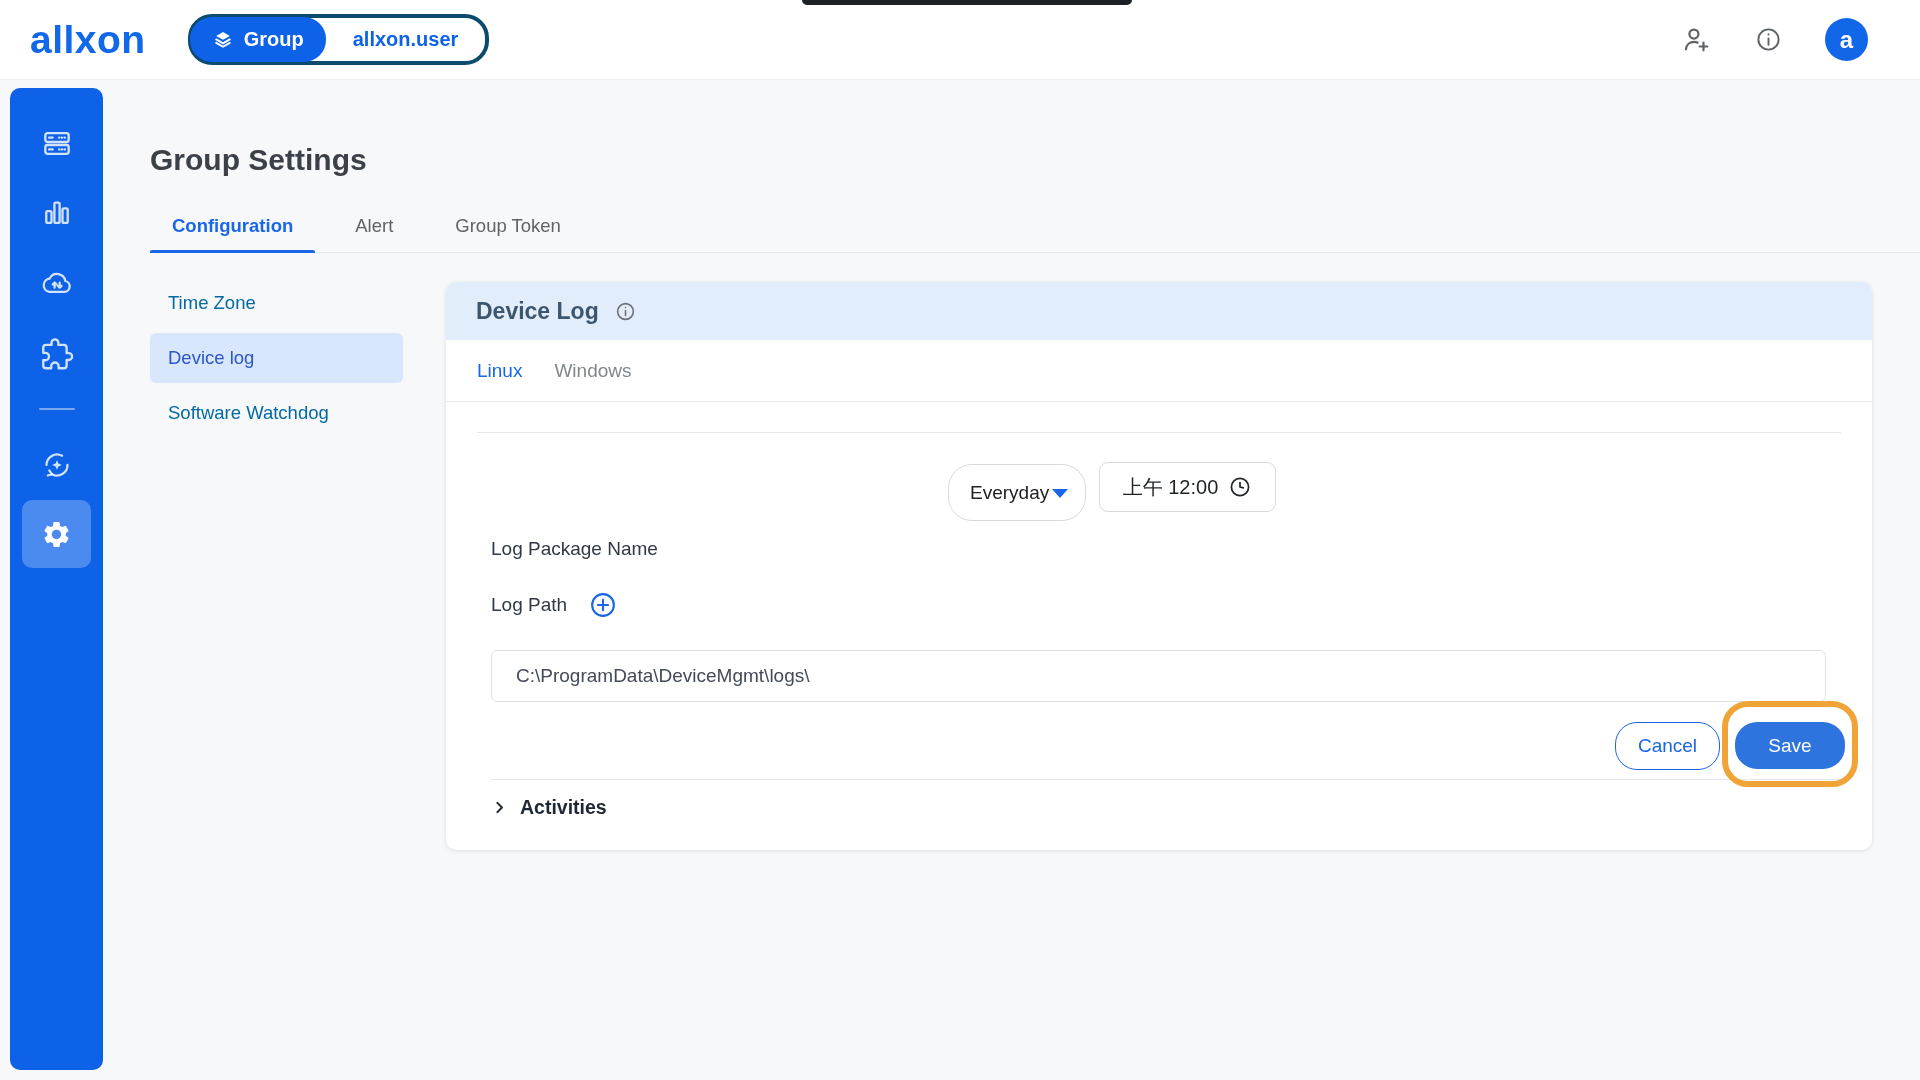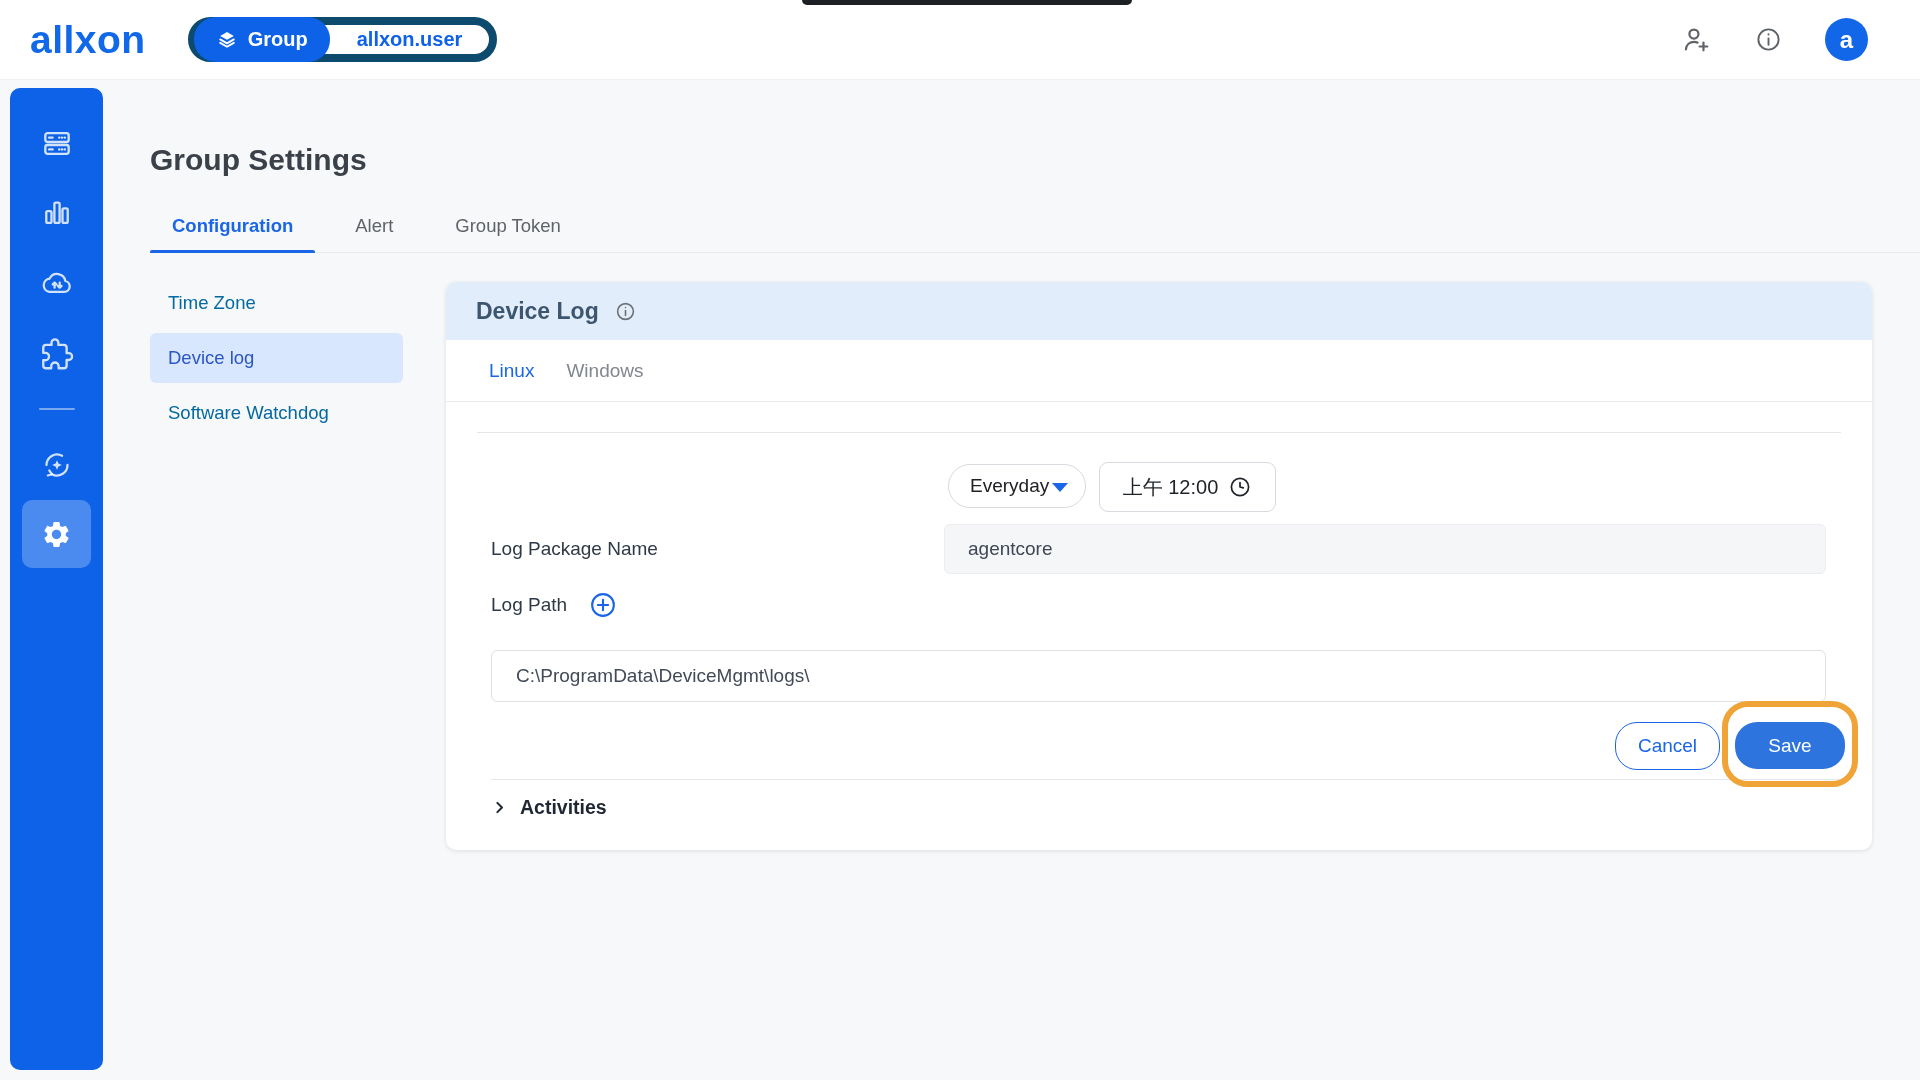--- a/index.html
+++ b/index.html
@@ -9,21 +9,21 @@
     background:#f7f8fa; font-family:"Liberation Sans", sans-serif; color:#202124;
   }
   .notch { position:absolute; top:0; left:802px; width:330px; height:5px;
     background:#1d2025; border-radius:0 0 8px 8px; z-index:9; }
 
   
   .app-header { position:absolute; top:0; left:0; width:1920px; height:80px;
     background:#fff; border-bottom:1px solid #edeff2; display:flex; align-items:center; z-index:6; }
   .logo { margin-left:30px; font-size:39px; font-weight:bold; color:#1168e8;
     letter-spacing:.5px; cursor:pointer; }
-  .ctx-pill { margin-left:42px; height:45px; border:8px solid #0c4a6e; border-radius:24px;
+  .ctx-pill { margin-left:42px; height:51px; border:4px solid #0c4a6e; border-radius:24px;
     display:flex; align-items:center; background:#fff; cursor:pointer;justify-content:flex-end; }
   .ctx-left { display:flex; align-items:center; gap:10px; background:#0d62e8; color:#fff;
     border-radius:22px; padding:0 22px; height:45px; margin:-2px 0 -2px -2px;
     font-size:20px; font-weight:bold; }
   .ctx-right { padding:0 27px; color:#0d62e8; font-size:20px; font-weight:bold; }
   .hdr-right { margin-left:auto; display:flex; align-items:center; gap:43px; padding-right:52px; }
   .hdr-icon { color:#5f6368; display:flex; cursor:pointer; }
   .avatar { width:43px; height:43px; border-radius:50%; background:#1266e8; color:#fff;
     font-size:24px; font-weight:bold; display:flex; align-items:center; justify-content:center; cursor:pointer; }
 
@@ -54,32 +54,32 @@
     font-size:18.5px; color:#0369a1; border-radius:6px; margin-bottom:5px; cursor:pointer; }
   .subnav-item.active { background:#d8e7fd; color:#2a56c6; }
 
   
   .card { position:absolute; left:446px; top:282px; width:1426px; height:568px;
     background:#fff; border-radius:10px; box-shadow:0 1px 4px rgba(60,64,67,.14); }
   .card-header { height:58px; background:#e2edfb; border-radius:10px 10px 0 0;
     display:flex; align-items:center; padding-left:30px; gap:16px; }
   .card-title { font-size:23px; font-weight:bold; color:#3d566f; }
   .os-tabs { height:62px; border-bottom:1px solid #e9ebee; display:flex; align-items:center;
-    padding-left:43px; gap:32px; }
+    padding-left:31px; gap:32px; }
   .os-tab { font-size:19px; color:#82878d; cursor:pointer; }
   .os-tab.active { color:#1a66e8; }
   .inner-divider { position:absolute; left:31px; right:31px; top:150px; height:1px; background:#e4e6ea; }
 
   .sched-row { position:absolute; left:46px; top:186px; height:40px; display:flex; align-items:center; }
   .checkbox { width:23px; height:23px; background:#1a73e8; border-radius:4px;
     display:flex; align-items:center; justify-content:center; cursor:pointer; flex:none; }
   .sched-label { margin-left:17px; font-size:19px; color:#23282e; }
   .sched-info { margin-left:17px; color:#6b7075; display:flex; cursor:pointer; }
 
-  .freq-pill { position:absolute; left:502px; top:182px; width:138px; height:44px;
+  .freq-pill { position:absolute; left:502px; top:182px; width:138px; height:57px;
     border:1px solid #d7dade; border-radius:24px; background:#fff; display:flex; align-items:center;
     justify-content:space-between; padding:0 17px 0 21px; cursor:pointer; }
   .freq-text { font-size:19px; color:#202124; }
   .caret-down { width:0; height:0; border-left:8px solid transparent; border-right:8px solid transparent;
     border-top:9px solid #1a66e8; margin-top:2px; }
 
   .time-field { position:absolute; left:653px; top:180px; width:177px; height:50px;
     border:1px solid #d7dade; border-radius:9px; background:#fff; display:flex; align-items:center;
     justify-content:center; gap:10px; cursor:pointer; }
   .time-text { font-size:20px; color:#1f2327; }
@@ -248,21 +248,20 @@
     <span class="time-text">上午 12:00</span>
     <span class="clock">
       <svg width="24" height="24" viewBox="0 0 24 24" fill="none" stroke="currentColor" stroke-width="1.7" stroke-linecap="round" stroke-linejoin="round">
         <circle cx="12" cy="12" r="8.6"></circle>
         <polyline points="12 7.6 12 12 15.3 12.9"></polyline>
       </svg>
     </span>
   </div>
 
   <span class="field-label lpn-label">Log Package Name</span>
-  <input class="lpn-input" type="text" value="agentcore" style="">
 
   <div class="lp-row">
     <span class="field-label" style="position:static">Log Path</span>
     <span class="plus-circle">
       <svg width="28" height="28" viewBox="0 0 24 24" fill="none" stroke="currentColor" stroke-width="1.8" stroke-linecap="round">
         <circle cx="12" cy="12" r="9.3"></circle>
         <line x1="12" y1="7.6" x2="12" y2="16.4"></line>
         <line x1="7.6" y1="12" x2="16.4" y2="12"></line>
       </svg>
     </span>

